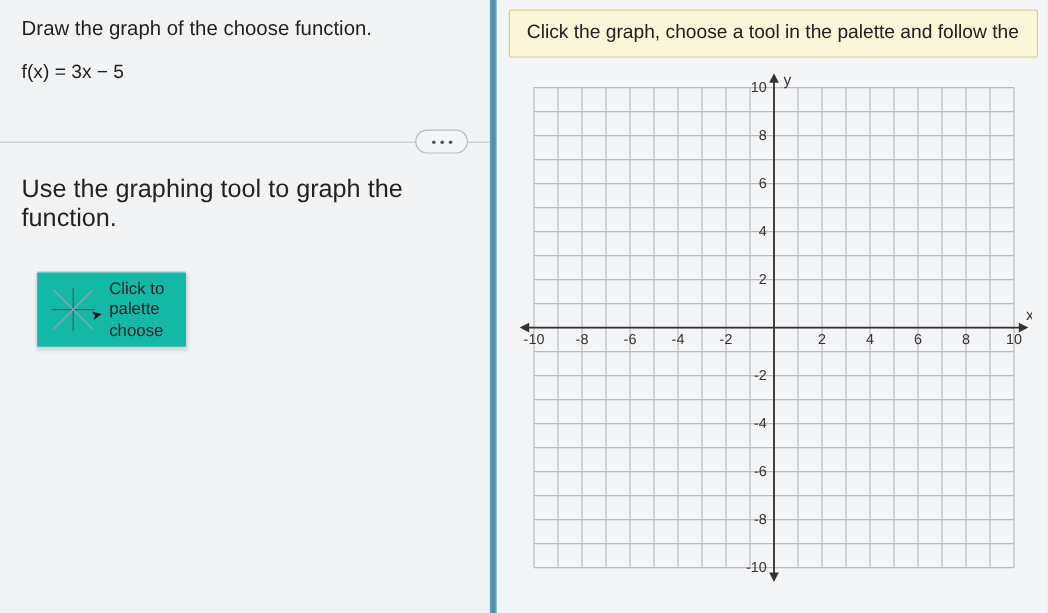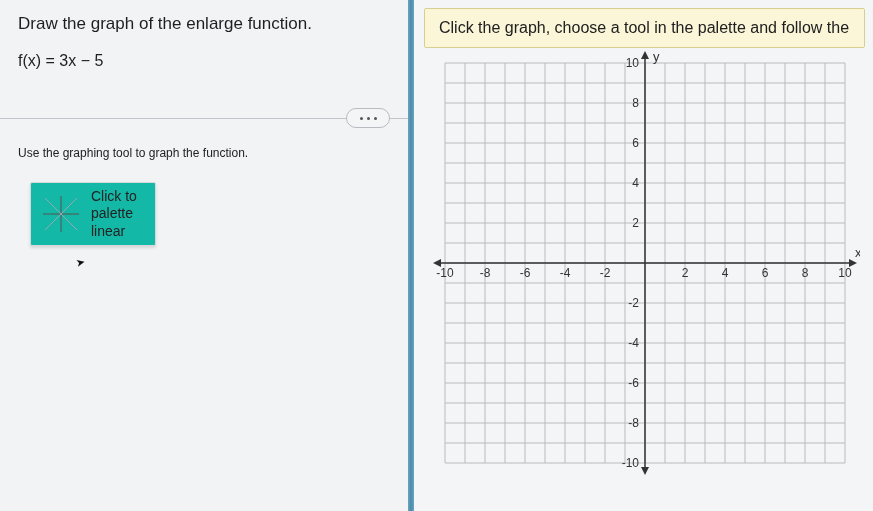--- a/index.html
+++ b/index.html
@@ -33,53 +33,53 @@
   .hr-row { position: relative; height: 20px; margin-bottom: 18px; }
   .thin-rule { border: none; border-top: 1px solid #c2c6cc; position: absolute; left: -18px; right: -18px; top: 10px; }
   .dots-pill {
     position: absolute; right: 0; top: 0;
     width: 44px; height: 20px; border: 1px solid #b7bbc1;
     border-radius: 10px; background: #f4f5f7;
     display: flex; align-items: center; justify-content: center;
     gap: 4px; cursor: pointer;
   }
   .dots-pill span { width: 3px; height: 3px; background: #555; border-radius: 50%; display: block; }
-  .instruction { font-size: 12px; margin-bottom: 22px; color: #222; }
+  .instruction { font-size: 21px; margin-bottom: 32px; color: #222; }
   .enlarge-btn {
     width: 126px; height: 64px; background: #14b8a6;
     border: 1px solid #d6d8dc; border-radius: 2px;
     box-shadow: 0 2px 3px rgba(0,0,0,0.12);
     display: flex; align-items: center; padding: 6px 10px;
     cursor: pointer; gap: 10px; margin-left: 12px;
   }
   .enlarge-icon { width: 40px; height: 40px; flex-shrink: 0; }
   .enlarge-text { font-size: 14px; line-height: 1.25; color: #222; text-align: left; }
   .cursor-glyph { position: absolute; font-size: 11px; color: #111; left: 76px; top: 256px; transform: rotate(-12deg); pointer-events: none; }
   .hint-bar {
     background: #fcf6d8; border: 1px solid #d7cf92;
     padding: 10px 14px; font-size: 16px; color: #202020;
-    border-radius: 2px; margin-bottom: 0;
+    border-radius: 2px; margin-bottom: 10px;
     white-space: nowrap; overflow: hidden;
   }
   .graph-wrap {
     position: relative;
     width: 430px; height: 430px;
     margin: 0 auto;
   }
   .graph-svg { width: 100%; height: 100%; cursor: crosshair; display: block; }
   .grid-line { stroke: #b9bbbf; stroke-width: 1; }
   .axis-line { stroke: #333; stroke-width: 1.5; }
   .tick-label { font: 12px Arial; fill: #333; }
   .axis-label { font: 13px Arial; fill: #333; }
 </style>
 </head>
 <body>
 
 <div class="left-panel">
-  <div class="problem-title">Draw the graph of the enlarge function.</div>
+  <div class="problem-title">Draw the graph of the choose function.</div>
   <div class="equation">f(x) = 3x − 5</div>
   <div class="hr-row">
     <hr class="thin-rule">
     <div class="dots-pill">
       <span></span>
       <span></span>
       <span></span>
     </div>
   </div>
   <div class="instruction">Use the graphing tool to graph the function.</div>
@@ -87,21 +87,21 @@
   <div class="enlarge-btn">
     <svg class="enlarge-icon" viewBox="0 0 40 40">
       <line x1="20" y1="2" x2="20" y2="38" stroke="#555" stroke-width="1"></line>
       <line x1="2" y1="20" x2="38" y2="20" stroke="#555" stroke-width="1"></line>
       <line x1="4" y1="36" x2="36" y2="4" stroke="#9aa7b0" stroke-width="1"></line>
       <line x1="4" y1="4" x2="36" y2="36" stroke="#9aa7b0" stroke-width="1"></line>
     </svg>
     <div class="enlarge-text">
       <div>Click to</div>
       <div>palette</div>
-      <div>linear</div>
+      <div>choose</div>
     </div>
   </div>
   <div class="cursor-glyph">➤</div>
 </div>
 
 <div class="divider"></div>
 
 <div class="right-panel">
   <div class="hint-bar">Click the graph, choose a tool in the palette and follow the</div>
 

